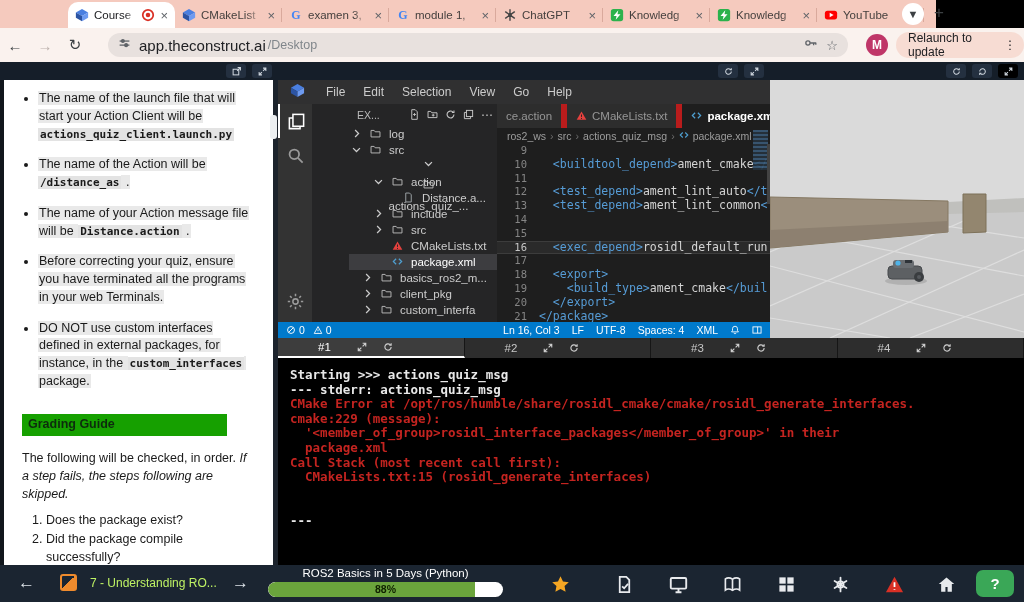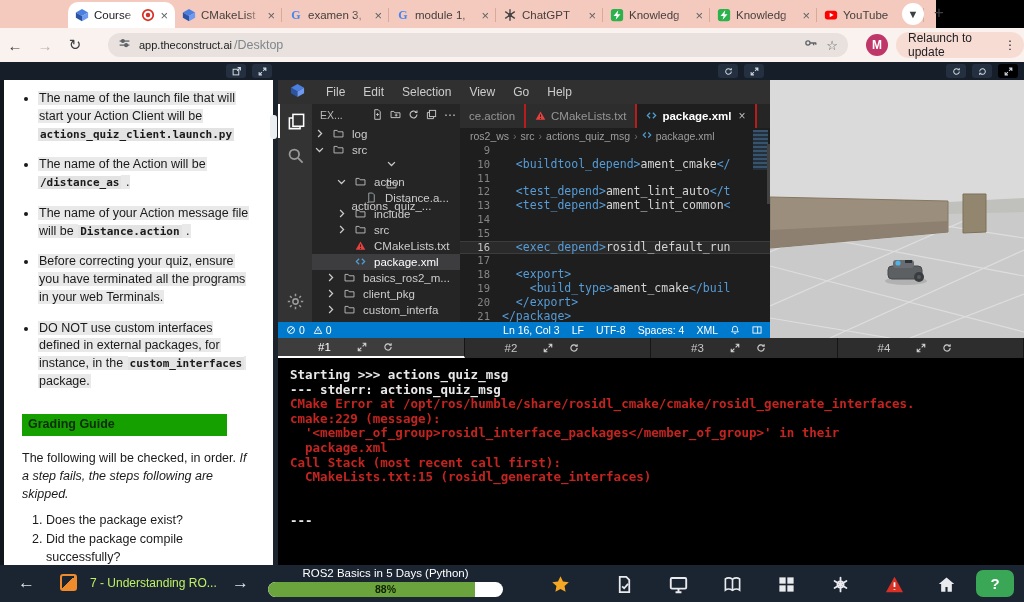--- a/index.html
+++ b/index.html
@@ -19,21 +19,21 @@
   .fav.g{font-weight:bold;font-size:12px;color:#4285F4;font-family:"Liberation Serif",serif;}
   .newtab{font-size:17px;color:#3c4043;margin-left:10px;margin-bottom:5px;}
   .tabchev{position:absolute;right:12px;top:3px;width:22px;height:22px;border-radius:50%;background:#fff;
     display:flex;align-items:center;justify-content:center;color:#3c4043;font-size:11px;}
   .toolbar{position:absolute;top:28px;left:0;width:1024px;height:34px;background:#faf2ee;
     display:flex;align-items:center;}
   .navbtn{font-size:15px;color:#3c4043;width:30px;text-align:center;}
   .navbtn.dis{color:#bcb1ac;}
   .urlpill{position:absolute;left:108px;top:5px;width:740px;height:24px;border-radius:12px;background:#e8e1de;
     display:flex;align-items:center;padding:0 10px;box-sizing:border-box;gap:8px;}
-  .urlhost{font-size:11px;color:#202124;}
+  .urlhost{font-size:15px;color:#202124;}
   .urlpath{font-size:12.5px;color:#80868b;}
   .pillspacer{flex:1;}
   .avatar{position:absolute;left:866px;top:6px;width:22px;height:22px;border-radius:50%;background:#bf3668;
     color:#fff;font-size:12px;font-weight:bold;display:flex;align-items:center;justify-content:center;}
   .relaunch{position:absolute;left:896px;top:4px;height:26px;border-radius:13px;background:#f7dcd3;
     display:flex;align-items:center;padding:0 8px 0 12px;font-size:12px;color:#202124;gap:6px;}
   .relaunch .dots{font-size:12px;color:#202124;}
   
   .phead{position:absolute;top:62px;height:18px;background:#151e29;display:flex;align-items:center;
     justify-content:flex-end;gap:6px;padding-right:6px;box-sizing:border-box;}
@@ -62,37 +62,37 @@
   .menubar{position:absolute;top:0;left:0;width:100%;height:24px;background:#303031;display:flex;
     align-items:center;gap:0;color:#cccccc;font-size:12px;}
   .menubar .logo{margin:0 12px 0 12px;}
   .menubar .mi{padding:0 9px;}
   .idebody{position:absolute;top:24px;left:0;width:100%;height:218px;display:flex;}
   .actbar{width:34px;background:#333333;position:relative;flex:0 0 34px;}
   .actbar .ai{width:34px;height:34px;display:flex;align-items:center;justify-content:center;color:#9a9a9a;}
   .actbar .ai.on{color:#fff;border-left:2px solid #fff;box-sizing:border-box;}
   .actbar .ai svg{width:19px;height:19px;}
   .actbar .gear{position:absolute;bottom:4px;left:0;}
-  .sidebar{width:148px;flex:0 0 148px;background:#252526;color:#cccccc;overflow:hidden;}
+  .sidebar{width:148px;flex:0 0 148px;background:#252526;color:#cccccc;overflow:hidden;padding-left:37px;}
   .sbhead{height:22px;display:flex;align-items:center;font-size:10.5px;color:#bbbbbb;padding:0 4px 0 8px;gap:7px;}
   .sbhead .sp{flex:1;}
   .sbhead svg{width:11px;height:11px;color:#c5c5c5;}
   .tree{font-size:11.5px;}
   .trow{height:16px;display:flex;align-items:center;gap:8px;white-space:nowrap;padding-right:2px;}
   .trow.sel{background:#3d3d40;color:#fff;}
   .trow svg{width:11px;height:11px;flex:0 0 11px;}
   .tchev{color:#cccccc;}
   .tfold{color:#b6b6b6;}
   .tfile{color:#9da3a8;}
   .txml{color:#4f9fd0;}
   .twarn{color:#e5413e;}
   .editor{flex:1;position:relative;background:#1e1e1e;overflow:hidden;}
   .edtabs{height:24px;display:flex;background:#252526;}
   .edtab{display:flex;align-items:center;gap:5px;padding:0 9px;font-size:11.5px;color:#969696;
-    background:#2d2d2d;border-right:2px solid #b91c1c;box-sizing:border-box;}
+    background:#2d2d2d;border-right:6px solid #b91c1c;box-sizing:border-box;}
   .edtab.active{background:#1e1e1e;color:#ffffff;}
   .edtab .x{color:#bbb;font-size:12px;margin-left:2px;}
   .edtab svg{width:11px;height:11px;}
   .crumbs{height:15px;display:flex;align-items:center;font-size:10.5px;color:#9d9d9d;gap:4px;padding-left:10px;}
   .crumbs svg{width:10px;height:10px;color:#4f9fd0;}
   .codearea{position:relative;font-family:"DejaVu Sans Mono",monospace;font-size:11.5px;line-height:13.8px;
     color:#d4d4d4;padding-top:1px;}
   .cl{display:flex;height:13.8px;position:relative;}
   .cl .ln{width:30px;text-align:right;color:#858585;flex:0 0 30px;font-size:10.5px;padding-right:12px;}
   .cl pre{margin:0;font-family:inherit;white-space:pre;}

